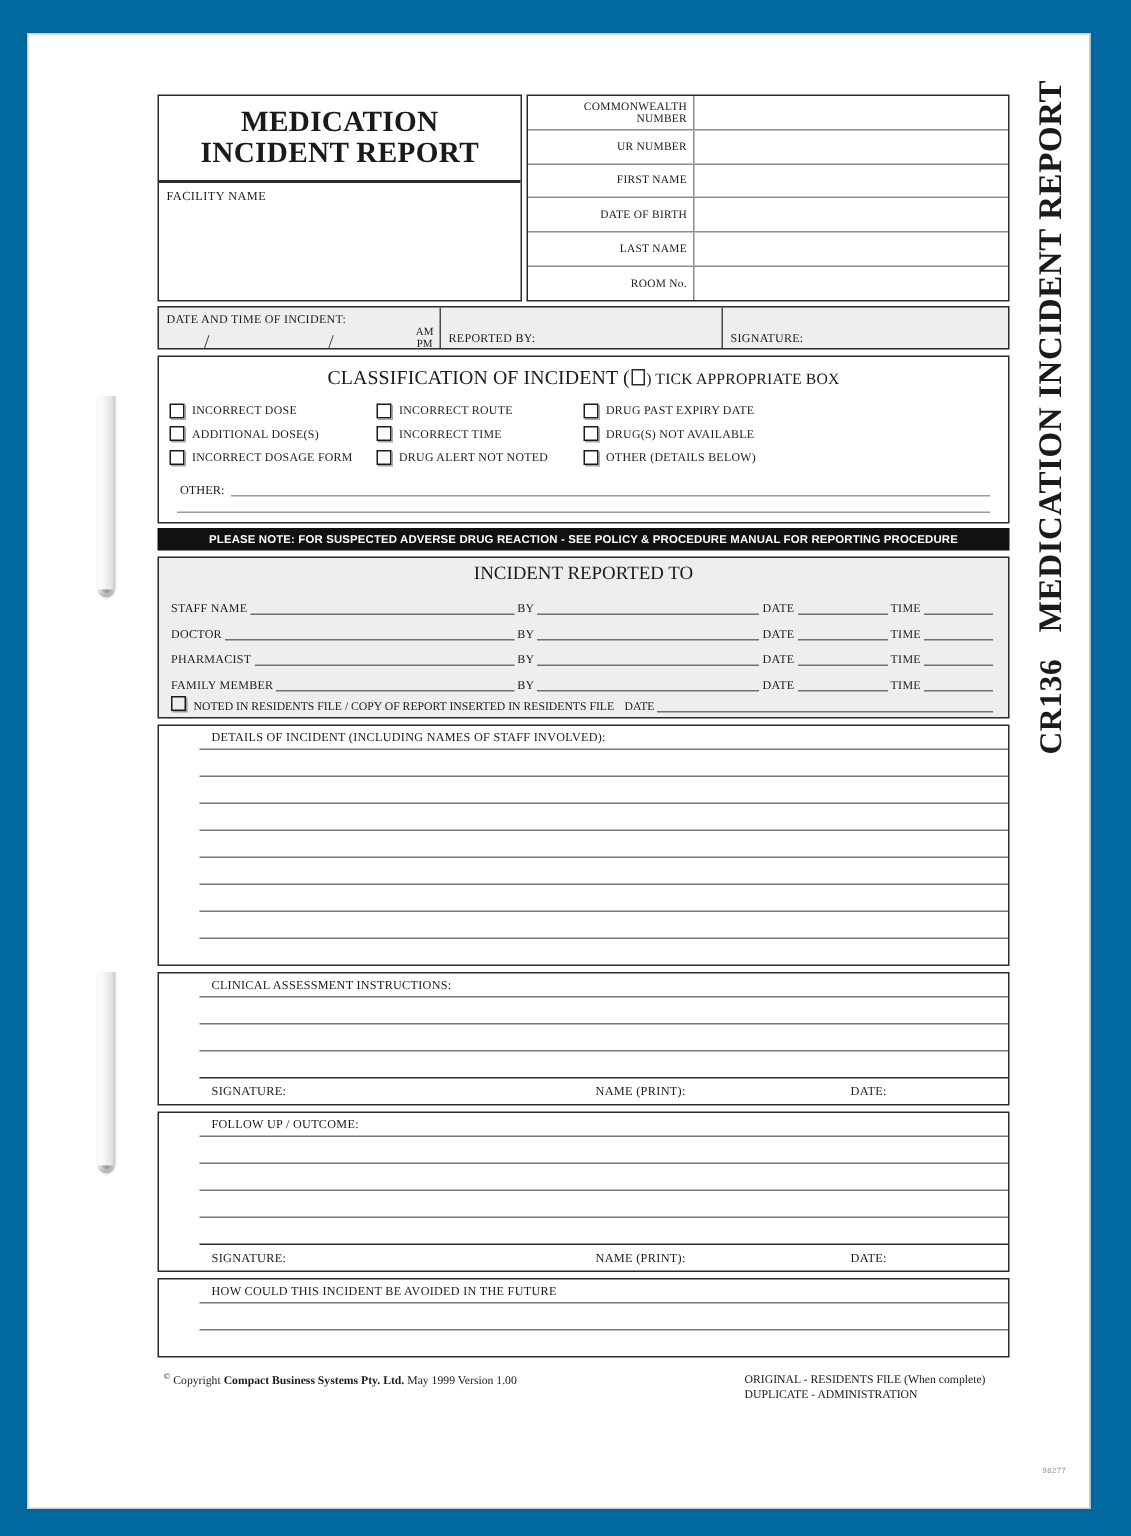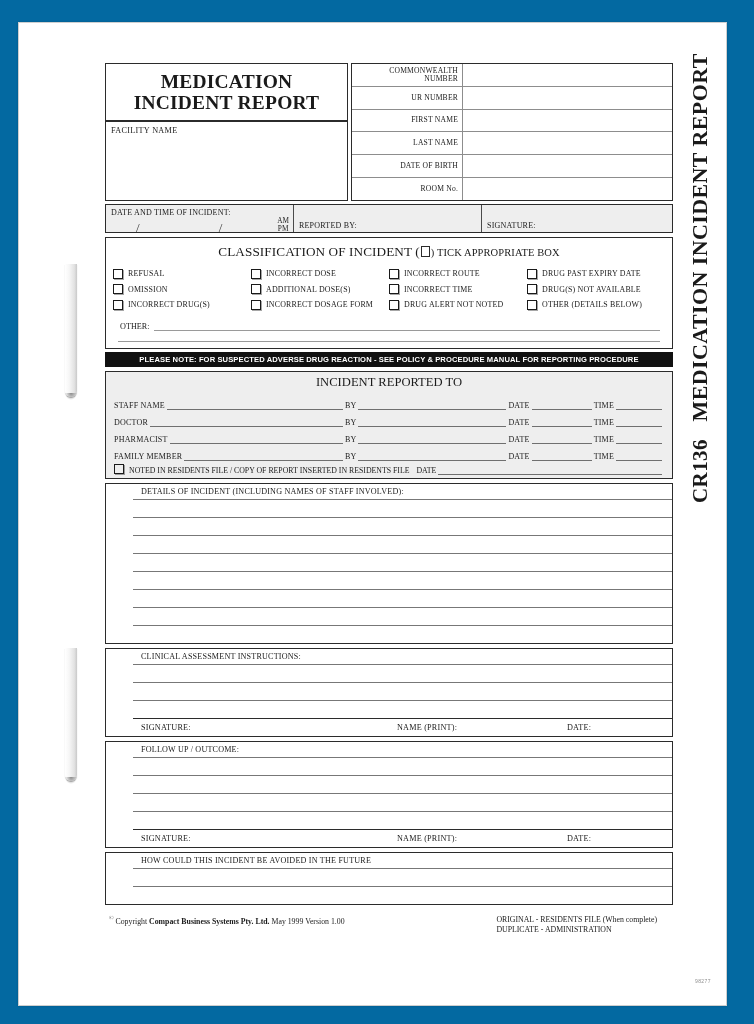--- a/index.html
+++ b/index.html
@@ -135,25 +135,25 @@
           </div>
           <div class="pt-row">
             <div class="pt-lab">UR NUMBER</div>
             <div class="pt-val"></div>
           </div>
           <div class="pt-row">
             <div class="pt-lab">FIRST NAME</div>
             <div class="pt-val"></div>
           </div>
           <div class="pt-row">
+            <div class="pt-lab">DATE OF BIRTH</div>
+            <div class="pt-val"></div>
+          </div>
+          <div class="pt-row">
             <div class="pt-lab">LAST NAME</div>
-            <div class="pt-val"></div>
-          </div>
-          <div class="pt-row">
-            <div class="pt-lab">DATE OF BIRTH</div>
             <div class="pt-val"></div>
           </div>
           <div class="pt-row">
             <div class="pt-lab">ROOM No.</div>
             <div class="pt-val"></div>
           </div>
         </div>
       </div>
 
       <div class="dtrow box gray">
@@ -171,34 +171,20 @@
         <div class="dt-c">
           <div class="dt-lab">SIGNATURE:</div>
         </div>
       </div>
 
       <div class="cls box">
         <div class="cls-title">
           <span>CLASSIFICATION OF INCIDENT (</span><span class="tick"></span><span class="small">) TICK APPROPRIATE BOX</span>
         </div>
         <div class="cgrid">
-          <div class="ccol">
-            <div class="citem">
-                <span class="cbox"></span>
-                <span>REFUSAL</span>
-              </div>
-            <div class="citem">
-                <span class="cbox"></span>
-                <span>OMISSION</span>
-              </div>
-            <div class="citem">
-                <span class="cbox"></span>
-                <span>INCORRECT DRUG(S)</span>
-              </div>
-          </div>
           <div class="ccol">
             <div class="citem">
                 <span class="cbox"></span>
                 <span>INCORRECT DOSE</span>
               </div>
             <div class="citem">
                 <span class="cbox"></span>
                 <span>ADDITIONAL DOSE(S)</span>
               </div>
             <div class="citem">

